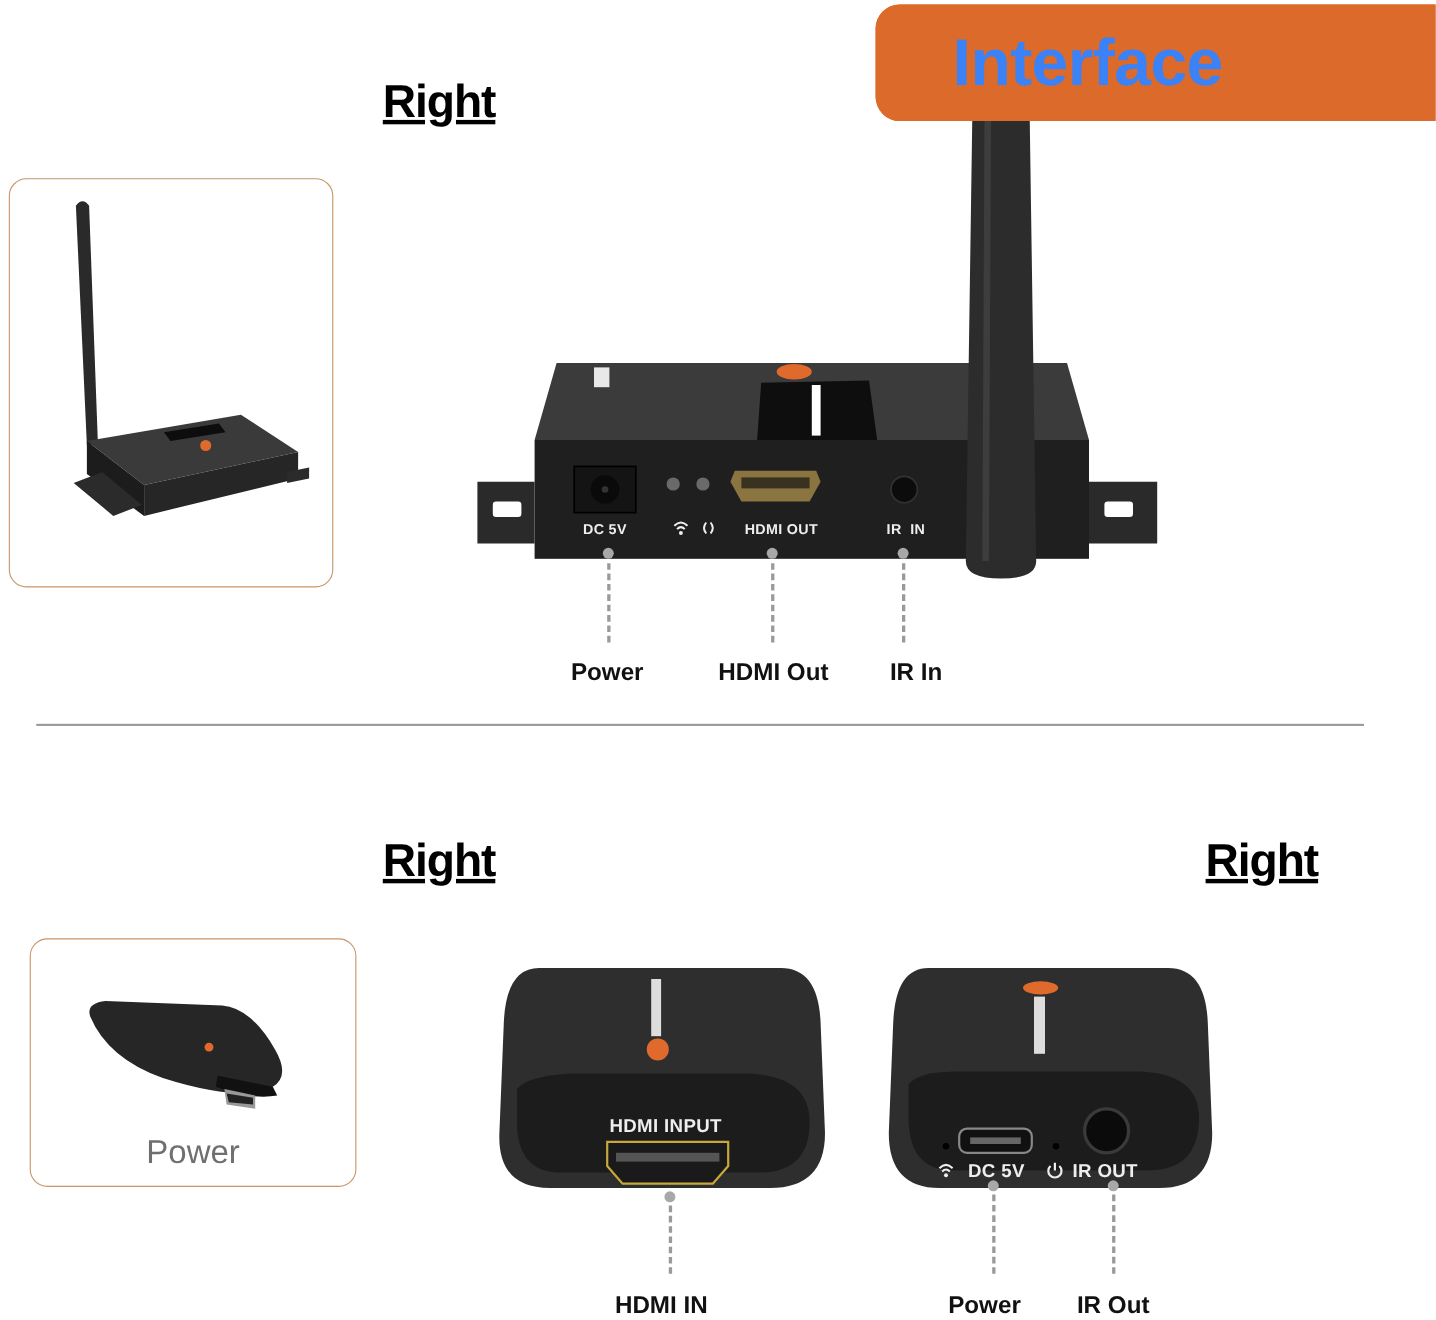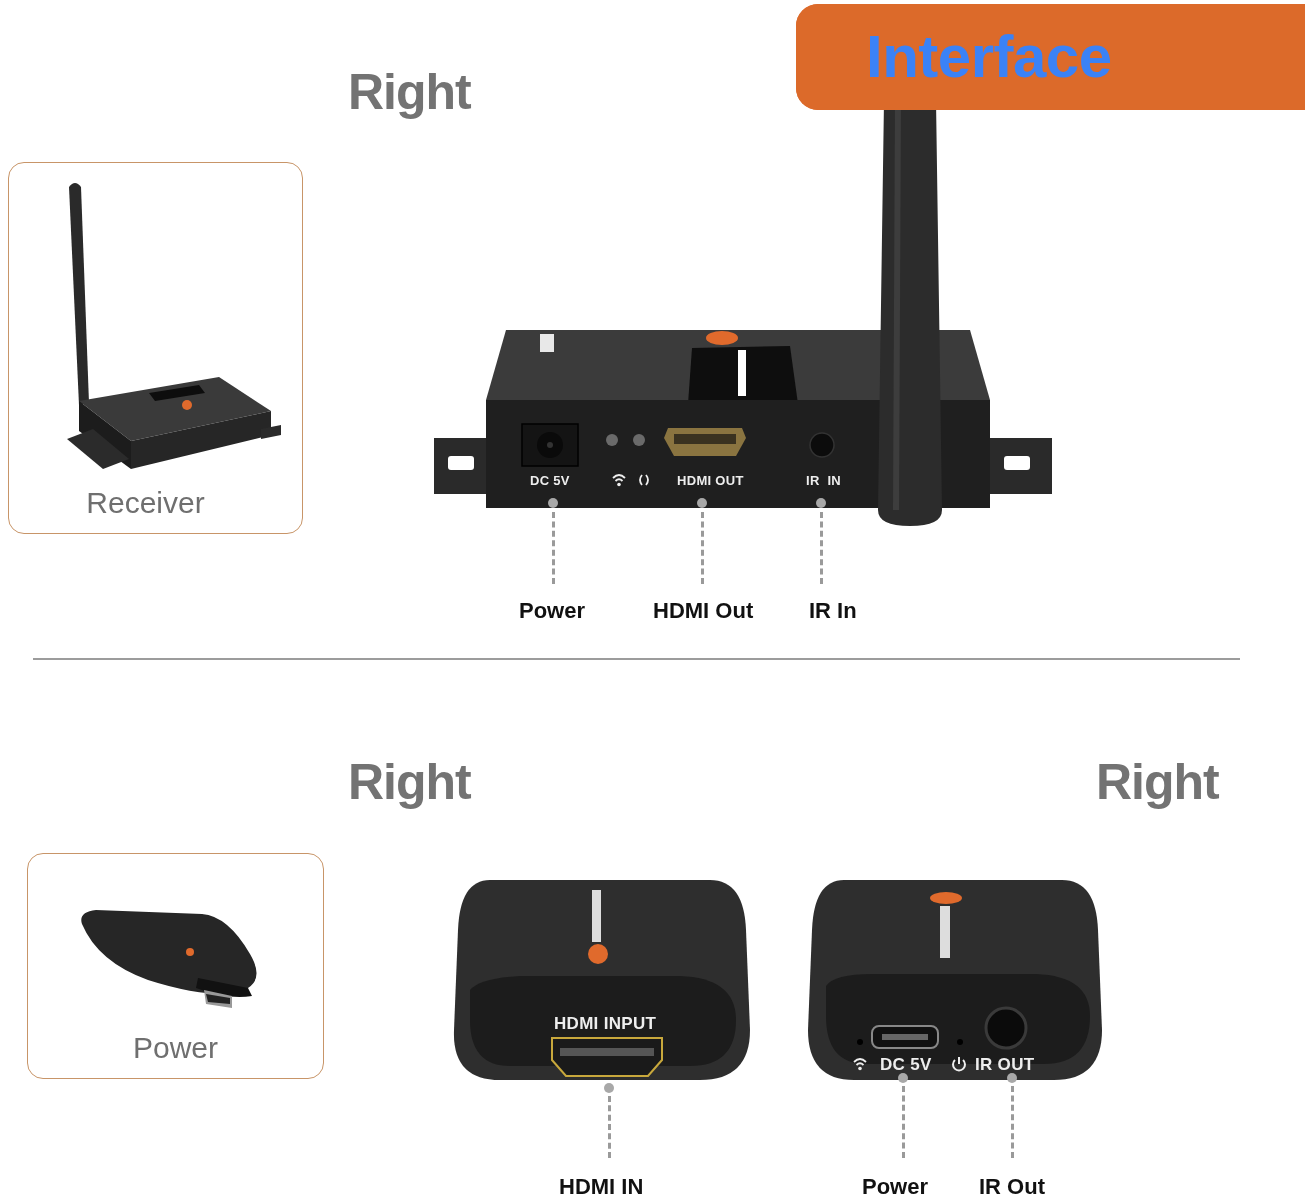--- a/index.html
+++ b/index.html
@@ -1,20 +1,20 @@
 <!DOCTYPE html>
 <html><head>
 <meta charset="utf-8">
 <style>
   html, body { margin:0; padding:0; background:#ffffff; }
   body { width:1305px; height:1200px; position:relative; overflow:hidden; font-family:"Liberation Sans", sans-serif; }
   .abs { position:absolute; }
   .banner { left:796px; top:4px; width:520px; height:106px; background:#dc6a2a; border-radius:22px 0 0 22px; }
   .banner-text { left:866px; top:22px; font-size:60px; font-weight:bold; color:#3b82f6; letter-spacing:-0.5px; line-height:70px; }
-  .side-title { font-size:50px; font-weight:bold; color:#737373; letter-spacing:-1px; line-height:60px; }
+  .side-title { font-size:42px; font-weight:bold; color:#000000; letter-spacing:-1px; line-height:60px;text-decoration:underline; }
   .thumb-card { border:1.5px solid #c89568; border-radius:16px; background:#fff; }
   .thumb-label { font-size:30px; color:#6f6f6f; line-height:36px; text-align:center; width:100%; }
   .port-label { font-size:22px; font-weight:bold; color:#111; line-height:26px; white-space:nowrap; }
   .dash { width:0; border-left:3px dashed #9a9a9a; }
   .dot { width:10px; height:10px; border-radius:50%; background:#a8a8a8; }
   .divider { left:33px; top:658px; width:1207px; height:2px; background:#9c9c9c; }
   .silk { font-size:13px; font-weight:bold; color:#eee; letter-spacing:0.3px; white-space:nowrap;text-align:center; }
 </style>
 </head>
 <body>
@@ -32,21 +32,20 @@
     <polygon points="70,238 210,214 262,248 122,278" fill="#3a3a3a"></polygon>
     <polygon points="70,238 122,278 122,306 70,268" fill="#1c1c1c"></polygon>
     <polygon points="122,278 262,248 262,272 122,306" fill="#262626"></polygon>
 
     <polygon points="140,230 190,222 196,230 146,238" fill="#0d0d0d"></polygon>
     <circle cx="178" cy="242" r="5" fill="#e06a2c"></circle>
 
     <polygon points="58,276 84,266 120,296 94,306" fill="#2b2b2b"></polygon>
     <polygon points="252,266 272,262 272,272 252,276" fill="#2b2b2b"></polygon>
   </svg>
-  <div class="abs thumb-label" style="left:-10px; top:322px;">Receiver</div>
 </div>
 
 <svg class="abs" style="left:420px; top:300px;" width="650" height="220">
 
   <polygon points="86,30 550,30 570,100 66,100" fill="#3b3b3b"></polygon>
 
   <rect x="120" y="34" width="14" height="18" fill="#e8e8e8"></rect>
 
   <polygon points="272,48 370,46 378,104 268,104" fill="#0e0e0e"></polygon>
   <rect x="318" y="50" width="8" height="46" fill="#ffffff"></rect>

